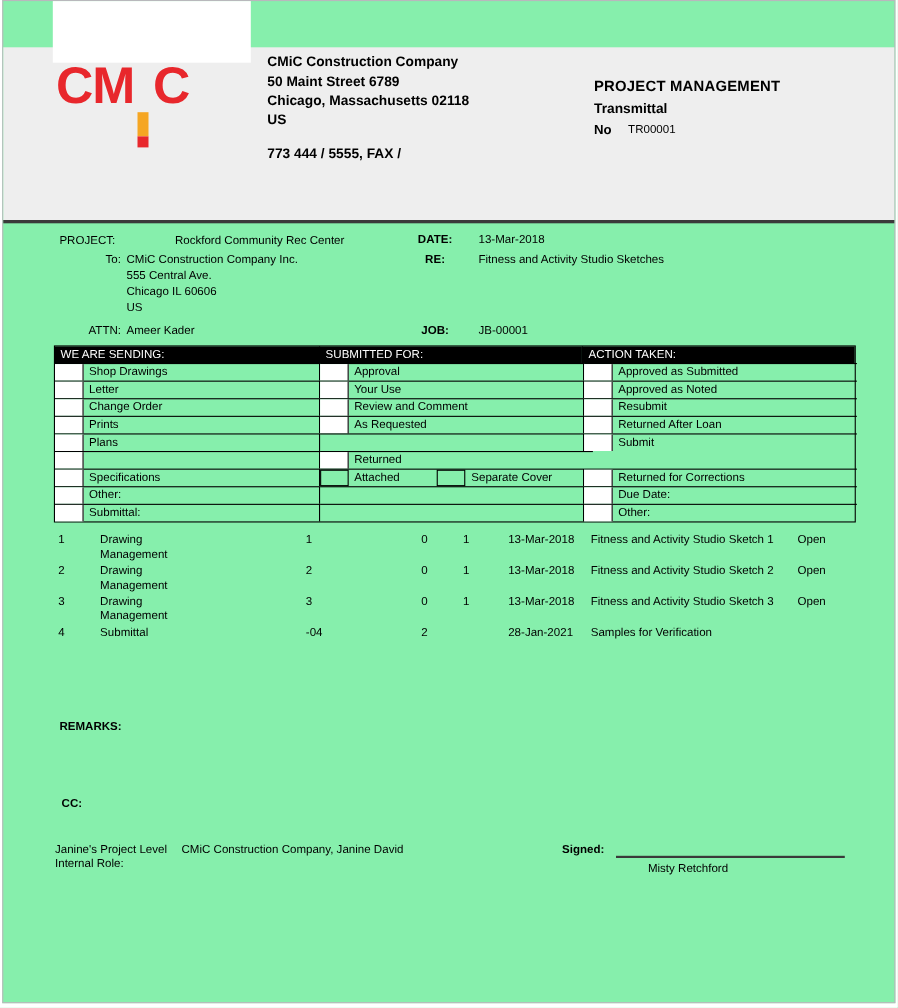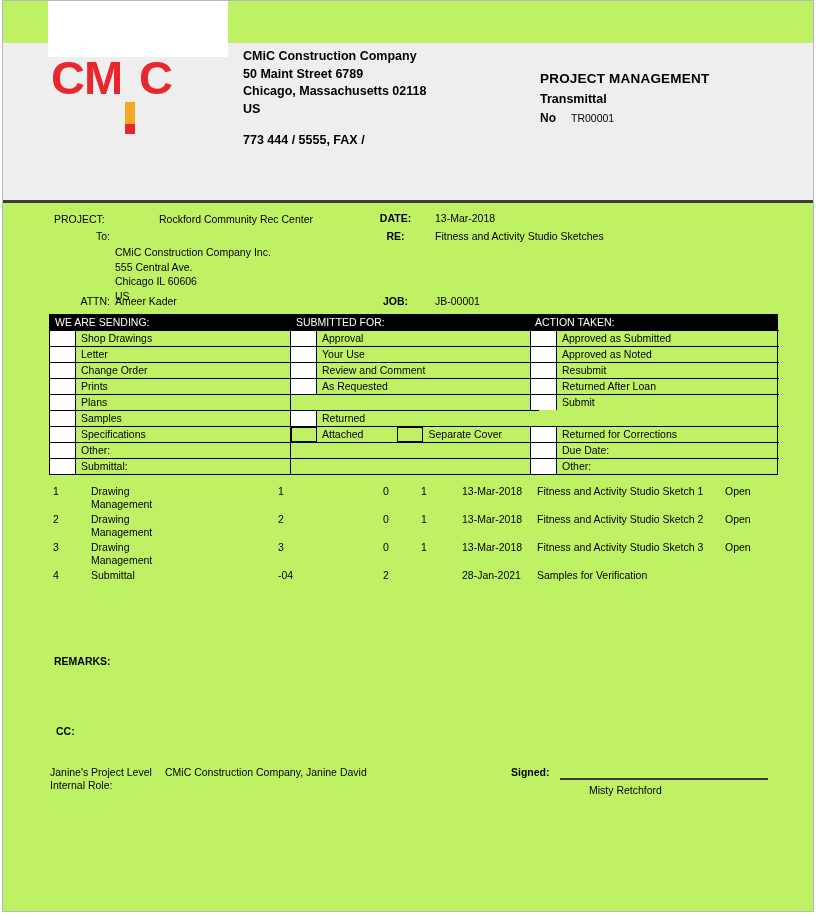--- a/index.html
+++ b/index.html
@@ -14,21 +14,21 @@
     color: #000000;
     overflow: hidden;
   }
   .page {
     position: relative;
     width: 812px;
     height: 912px;
     margin: 0 0 0 2px;
     border: 1px solid #b8b8bc;
     box-sizing: border-box;
-    background: #bef264;
+    background: #86efac;
   }
 
   
   .header-band {
     position: absolute;
     left: 0;
     top: 42px;
     width: 810px;
     height: 157px;
     background: #eeeeee;
@@ -127,21 +127,21 @@
   }
 
   
   .info { position: absolute; font-size: 10.5px; line-height: 14.5px; }
   .lblr { position: absolute; text-align: center; font-weight: bold; font-size: 10.5px; }
   .valr { position: absolute; font-size: 10.5px; }
 
   #project-label { left: 51px;  top: 211px; }
   #project-value { left: 112px; top: 211px; margin-left: 44px; }
   #to-label      { left: 51px;  top: 228px; width: 56px; text-align: right; }
-  #to-value      { left: 112px; top: 244px; line-height: 14.5px; }
+  #to-value      { left: 112px; top: 228px; line-height: 14.5px; }
   #attn-label    { left: 51px;  top: 293px; width: 56px; text-align: right; }
   #attn-value    { left: 112px; top: 293px; }
 
   #date-label { left: 360px; top: 211px; width: 65px; }
   #date-value { left: 432px; top: 211px; }
   #re-label   { left: 360px; top: 229px; width: 65px; }
   #re-value   { left: 432px; top: 229px; }
   #job-label  { left: 360px; top: 294px; width: 65px; }
   #job-value  { left: 432px; top: 294px; }
 
@@ -394,21 +394,20 @@
           <div class="chk"></div>
           <div class="cell-txt">Submit</div>
         </div>
       </div>
     </div>
 
     <div class="grid-row">
       <div class="col-a">
         <div class="cell-row">
           <div class="chk"></div>
-          <div class="cell-txt">Samples</div>
         </div>
       </div>
       <div class="col-c colsep">
         <div class="cell-row">
           <div class="chk"></div>
           <div class="cell-txt">Returned</div>
         </div>
       </div>
     </div>
 

